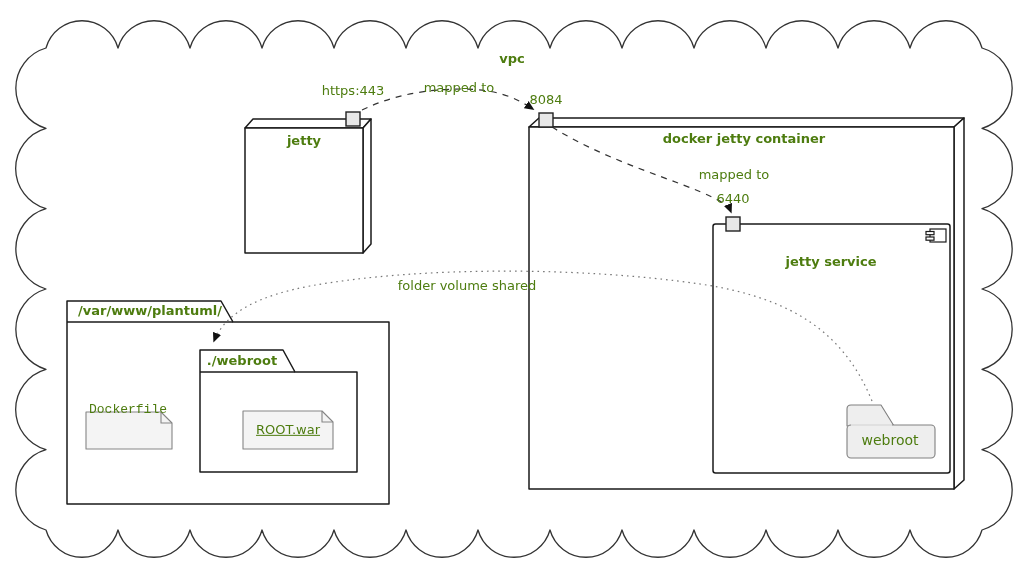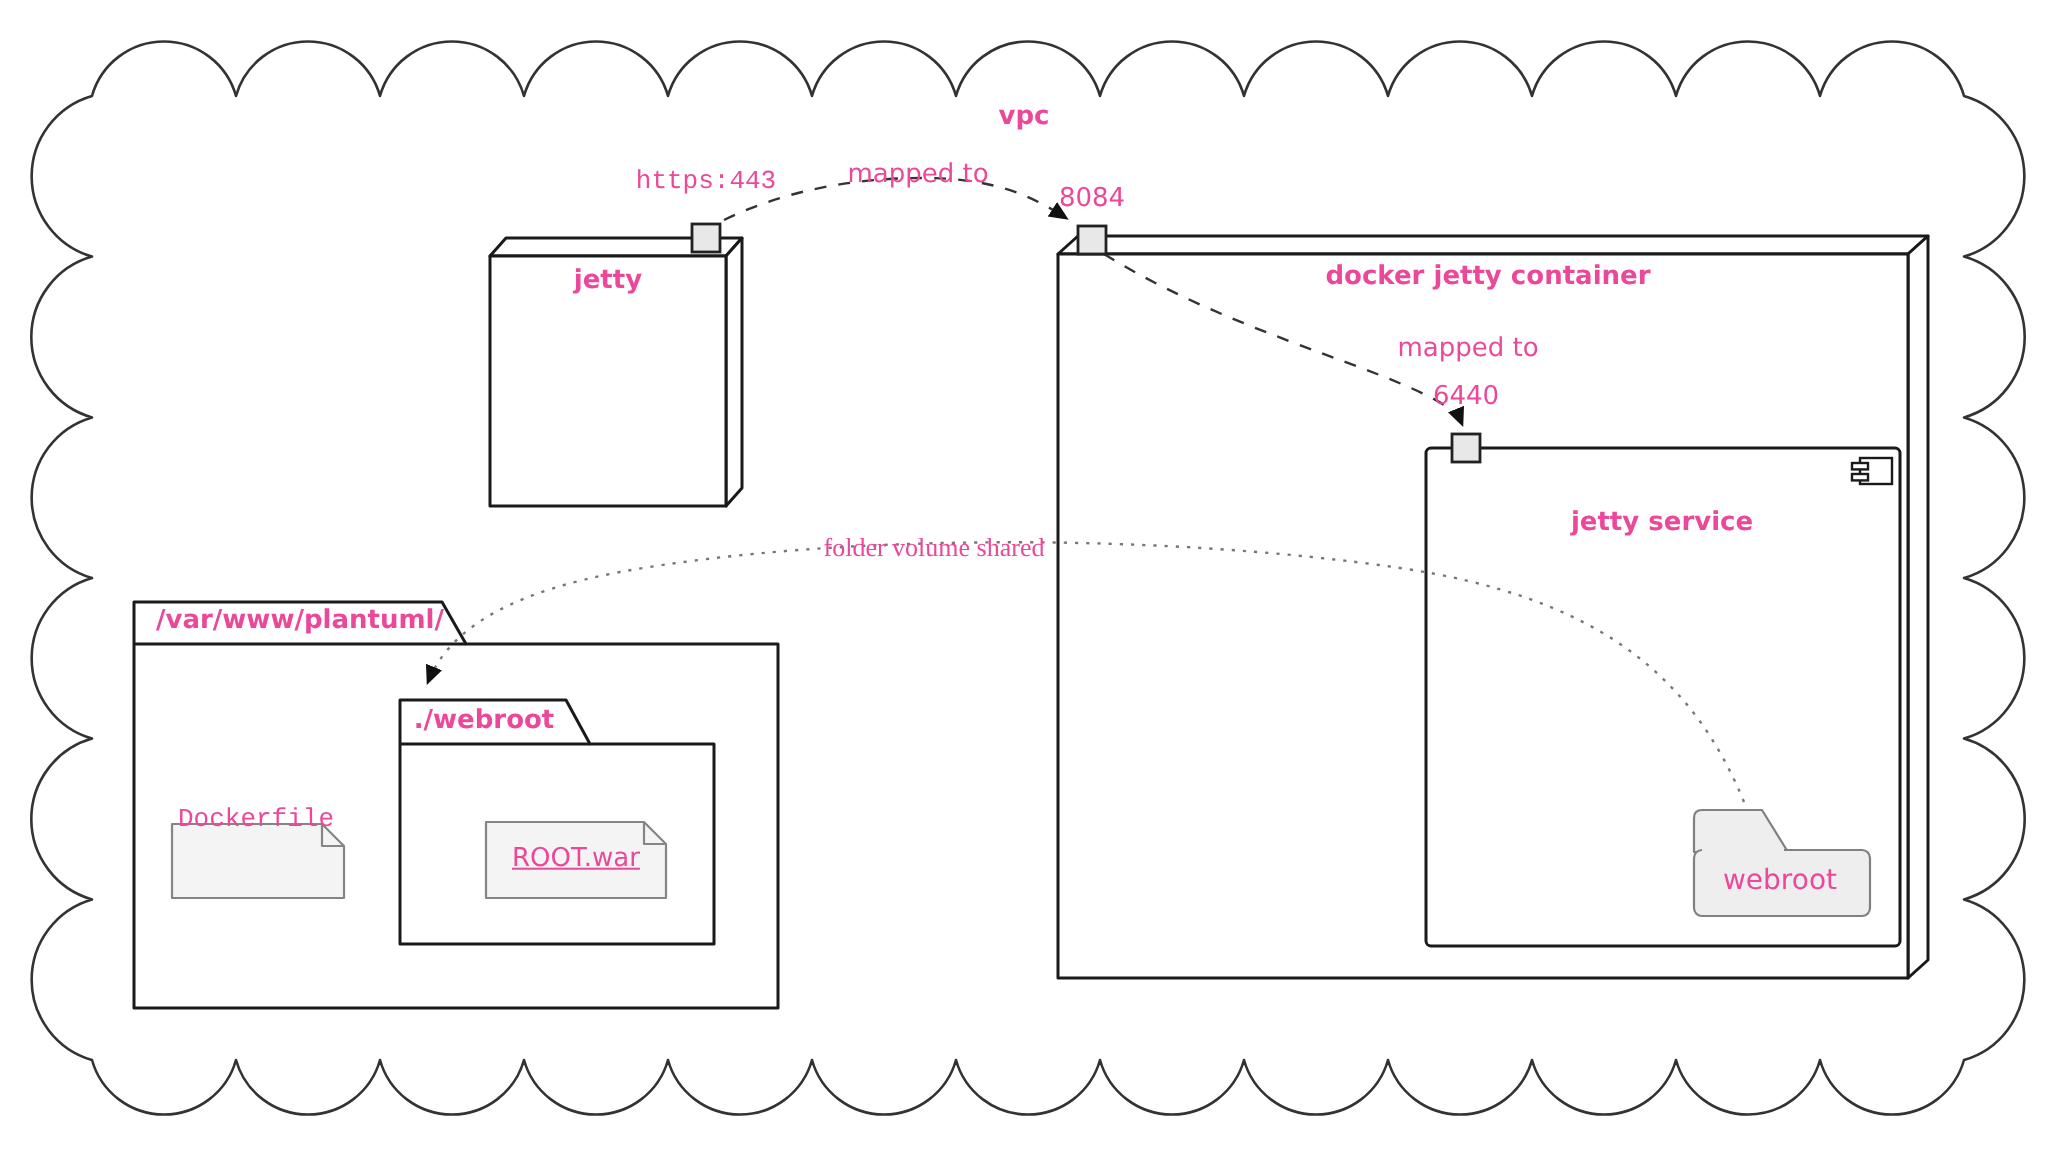--- a/index.html
+++ b/index.html
@@ -8,21 +8,21 @@
     width:1030px;height:581px;
     background:#ffffff;
     overflow:hidden;
     font-family:"DejaVu Sans", sans-serif;
   }
   .stage svg{position:absolute;left:0;top:0;}
   .lbl{
     position:absolute;
     transform:translate(-50%,-50%);
     font-size:13px;
-    color:#ec4899;
+    color:#4d7c0f;
     white-space:nowrap;
     line-height:1.1;
   }
   .lbl.bold{font-weight:bold;}
   .lbl.big{font-size:14px;}
 </style>
 </head>
 <body>
 
 <div class="stage">
@@ -89,32 +89,32 @@
 
     <path d="M872,401 C845,335 795,298 700,284 C585,267 420,266 310,286 C262,295 226,311 214,341" fill="none" stroke="#777777" stroke-width="1.2" stroke-dasharray="1.6,4" marker-end="url(#arr)"></path>
 
     <rect x="346" y="112" width="14" height="14" fill="#e8e8e8" stroke="#222222" stroke-width="1.4"></rect>
     <rect x="539" y="113" width="14" height="14" fill="#e8e8e8" stroke="#222222" stroke-width="1.4"></rect>
     <rect x="726" y="217" width="14" height="14" fill="#e8e8e8" stroke="#222222" stroke-width="1.4"></rect>
   </svg>
 
   <span class="lbl bold" style="left:512px;top:59px;">vpc</span>
 
-  <span class="lbl" style="left:353px;top:91px;font-family:Liberation Mono, monospace;">https:443</span>
+  <span class="lbl" style="left:353px;top:91px;">https:443</span>
   <span class="lbl" style="left:459px;top:88px;">mapped to</span>
   <span class="lbl" style="left:546px;top:100px;">8084</span>
 
   <span class="lbl bold" style="left:304px;top:141px;">jetty</span>
   <span class="lbl bold" style="left:744px;top:139px;text-align:center;">docker jetty container</span>
 
   <span class="lbl" style="left:734px;top:175px;">mapped to</span>
   <span class="lbl" style="left:733px;top:199px;">6440</span>
   <span class="lbl bold" style="left:831px;top:245px;margin-top:17px;">jetty service</span>
 
-  <span class="lbl" style="left:467px;top:274px;font-family:Liberation Serif, serif;">folder volume shared</span>
+  <span class="lbl" style="left:467px;top:286px;">folder volume shared</span>
 
   <span class="lbl bold" style="left:150px;top:311px;">/var/www/plantuml/</span>
   <span class="lbl bold" style="left:242px;top:361px;">./webroot</span>
 
   <span class="lbl" style="left:128px;top:410px;font-family:Liberation Mono, monospace;">Dockerfile</span>
   <span class="lbl" style="left:288px;top:430px;text-decoration:underline;">ROOT.war</span>
 
   <span class="lbl big" style="left:890px;top:441px;">webroot</span>
 </div>
 

